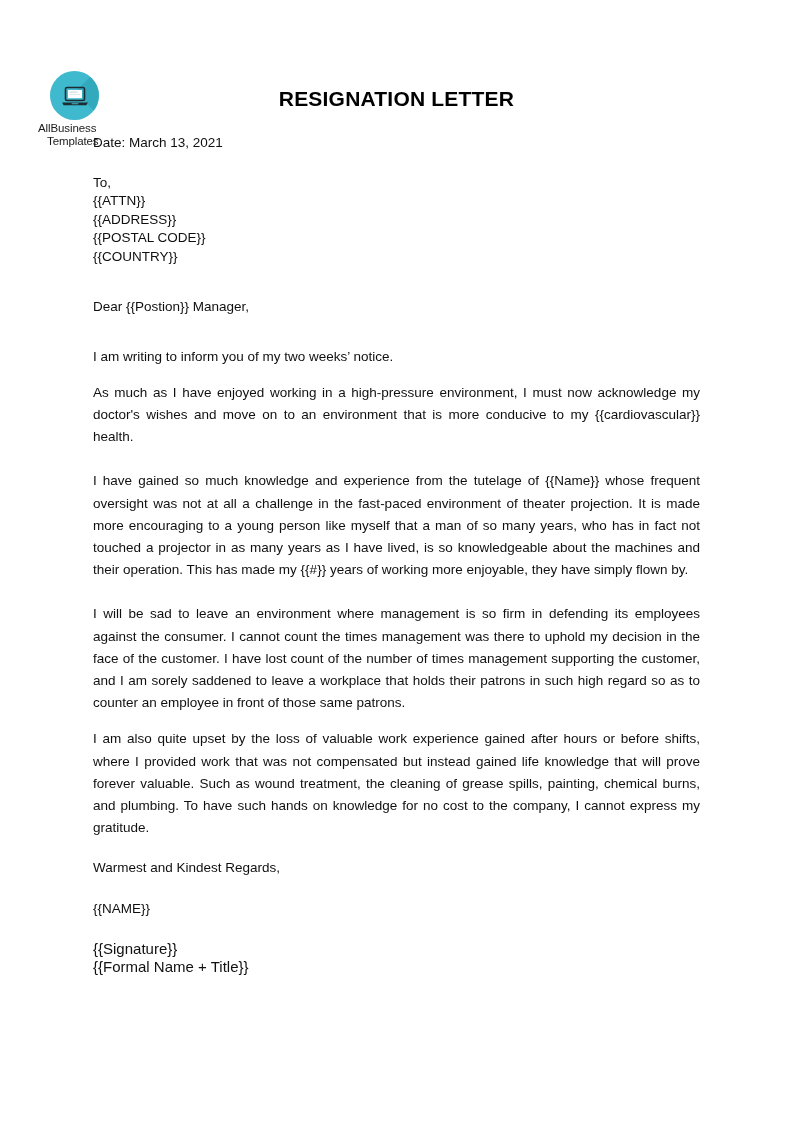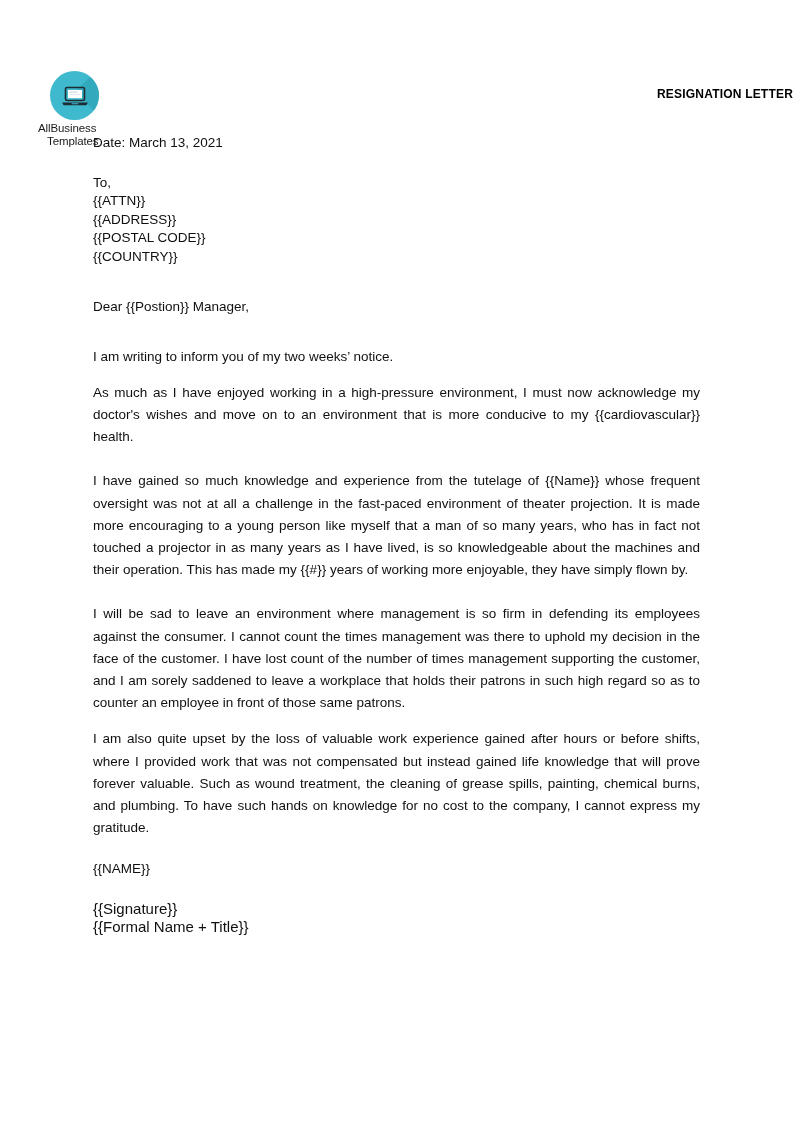--- a/index.html
+++ b/index.html
@@ -68,23 +68,23 @@
     letter-spacing: -0.1px;
   }
   .logo-text .line2 { padding-left: 9px; }
 
   
   .doc-title {
     position: absolute;
     left: 0;
     right: 0;
     top: 87px;
-    text-align: right;
-    font-family: "Liberation Sans", sans-serif;
-    font-size: 12px;
+    text-align: center;
+    font-family: "Liberation Sans", sans-serif;
+    font-size: 21px;
     font-weight: bold;
     letter-spacing: 0.2px;
     color: #000;
   }
 
   
   .body-area {
     position: absolute;
     left: 93px;
     top: 134px;
@@ -196,20 +196,21 @@
 
 
     <div class="salutation">Dear {{Postion}} Manager,</div>
 
     <p class="para">I am writing to inform you of my two weeks’ notice.</p>
     <p class="para">As much as I have enjoyed working in a high-pressure environment, I must now acknowledge my doctor's wishes and move on to an environment that is more conducive to my {{cardiovascular}} health.</p>
     <p class="para gap-before">I have gained so much knowledge and experience from the tutelage of {{Name}} whose frequent oversight was not at all a challenge in the fast-paced environment of theater projection. It is made more encouraging to a young person like myself that a man of so many years, who has in fact not touched a projector in as many years as I have lived, is so knowledgeable about the machines and their operation. This has made my {{#}} years of working more enjoyable, they have simply flown by.</p>
     <p class="para gap-before">I will be sad to leave an environment where management is so firm in defending its employees against the consumer. I cannot count the times management was there to uphold my decision in the face of the customer. I have lost count of the number of times management supporting the customer, and I am sorely saddened to leave a workplace that holds their patrons in such high regard so as to counter an employee in front of those same patrons.</p>
     <p class="para">I am also quite upset by the loss of valuable work experience gained after hours or before shifts, where I provided work that was not compensated but instead gained life knowledge that will prove forever valuable. Such as wound treatment, the cleaning of grease spills, painting, chemical burns, and plumbing. To have such hands on knowledge for no cost to the company, I cannot express my gratitude.</p>
 
+    <div class="closing">Warmest and Kindest Regards,</div>
 
     <div class="name-line">{{NAME}}</div>
 
     <div class="signature-block">
       <div>{{Signature}}</div>
       <div>{{Formal Name + Title}}</div>
     </div>
 
   </div>
 

